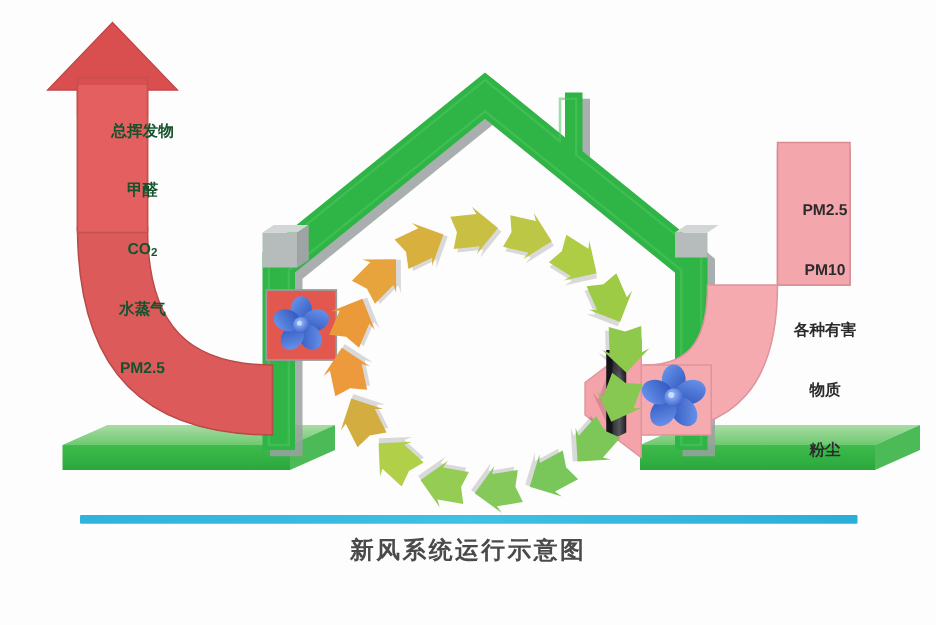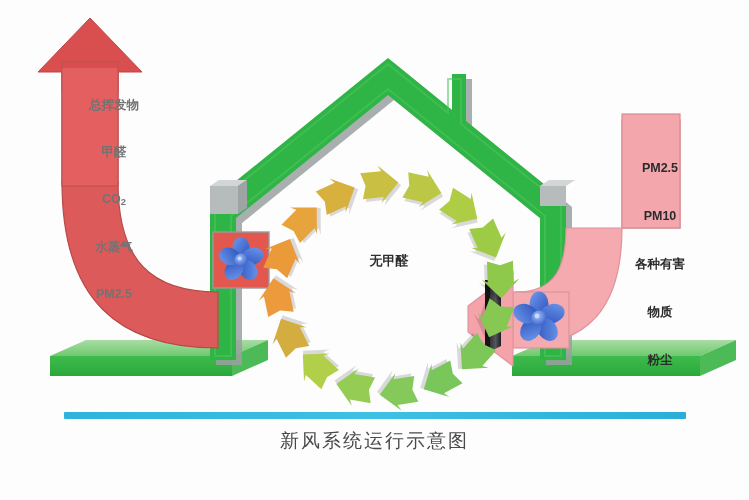--- a/index.html
+++ b/index.html
@@ -30,21 +30,21 @@
     pointer-events: none;
     user-select: none;
   }
   
   .lbl-exhaust {
     left: 72px;
     top: 66px;
     width: 84px;
     font-size: 12.5px;
     font-weight: 700;
-    color: #737373;
+    color: #14532d;
     line-height: 1.26;
     text-align: center;
   }
   
   .lbl-intake {
     left: 620px;
     top: 128px;
     width: 80px;
     font-size: 12.5px;
     font-weight: 700;
@@ -60,21 +60,21 @@
     font-weight: 700;
     color: #2f2f2f;
     line-height: 1.38;
   }
   
   .caption {
     left: 0;
     top: 430px;
     width: 749px;
     font-size: 19px;
-    font-weight: 400;
+    font-weight: 700;
     color: #4a4a4a;
     letter-spacing: 2px;
   }
   .sub { font-size: 0.74em; vertical-align: -0.22em; }
 </style>
 </head>
 <body>
 
 <div id="stage">
 
@@ -292,20 +292,19 @@
 
   <div class="txt lbl-intake">
     <div>PM2.5</div>
     <div>PM10</div>
     <div>各种有害</div>
     <div>物质</div>
     <div>粉尘</div>
   </div>
 
   <div class="txt lbl-center">
-    <div>无甲醛</div>
     
     
   </div>
 
   <div class="txt caption">新风系统运行示意图</div>
 
 </div>
 
 </body></html>

